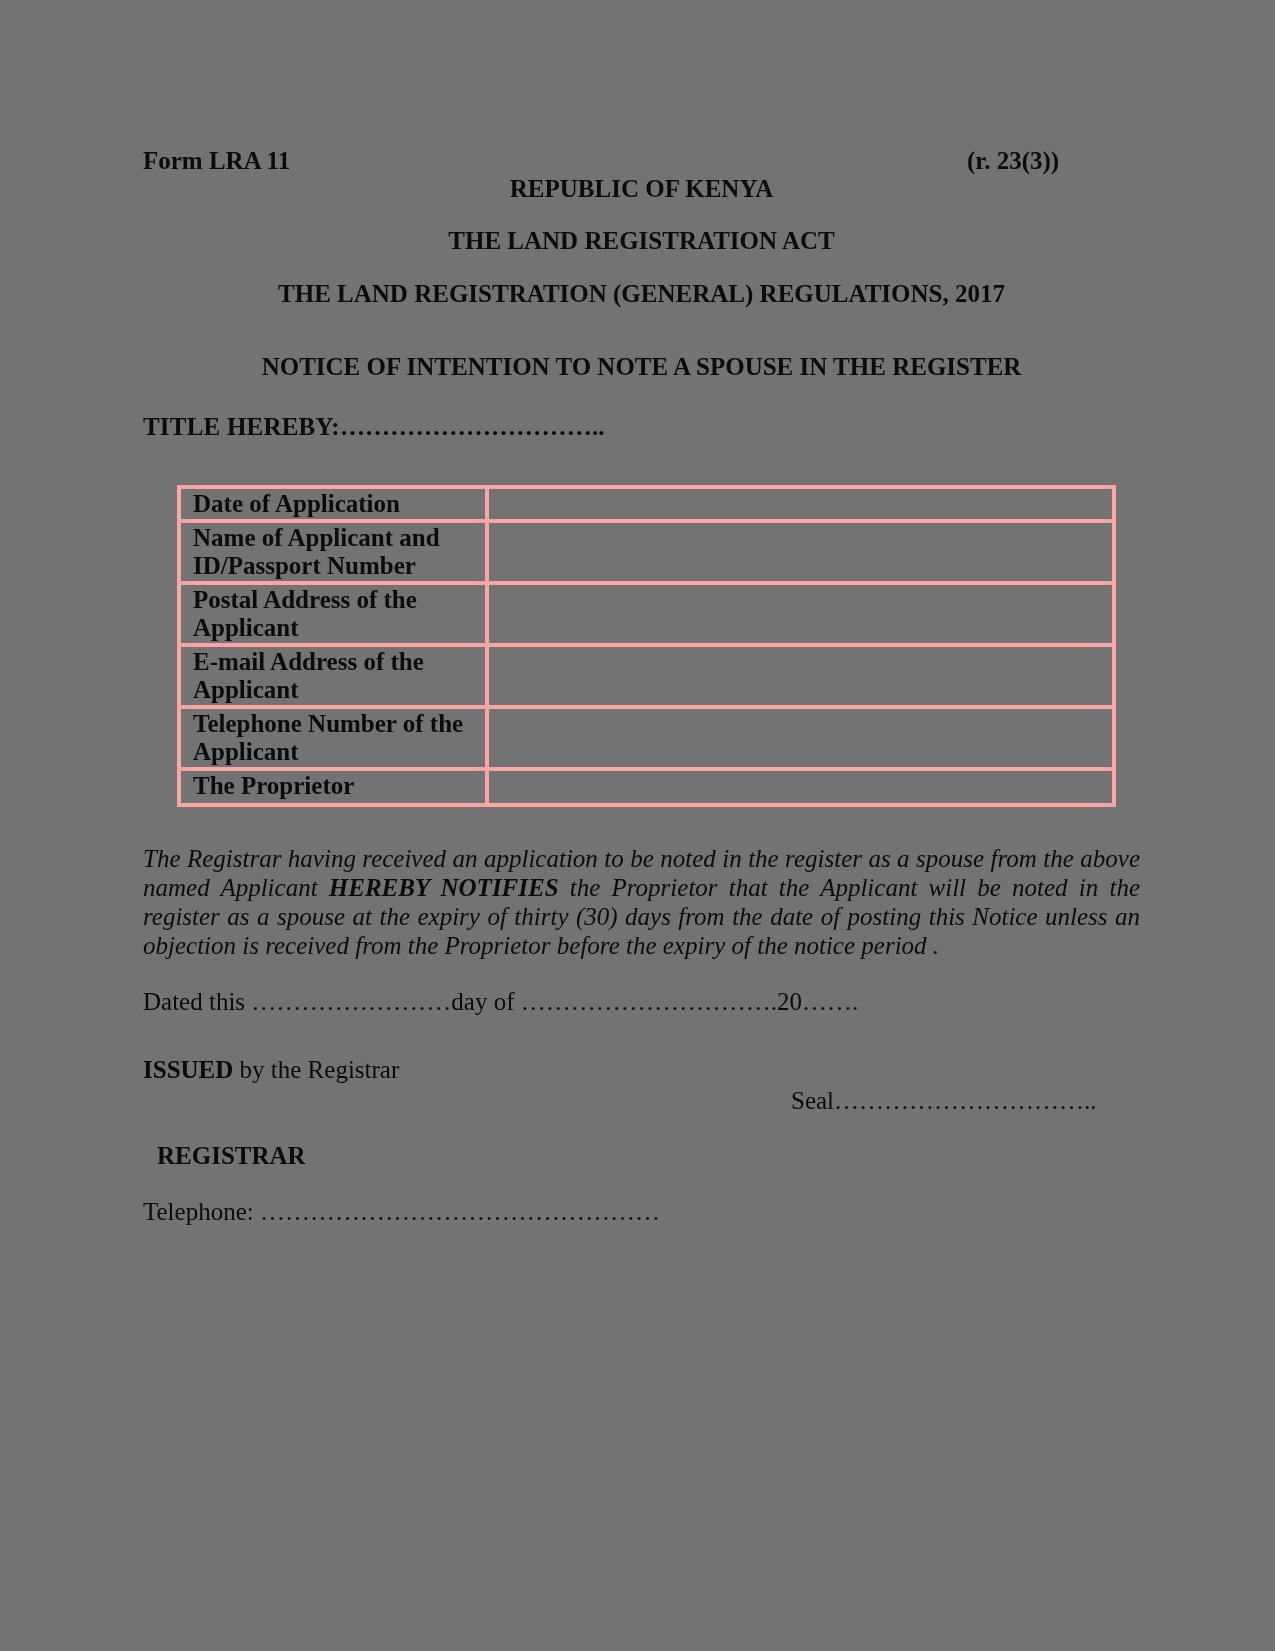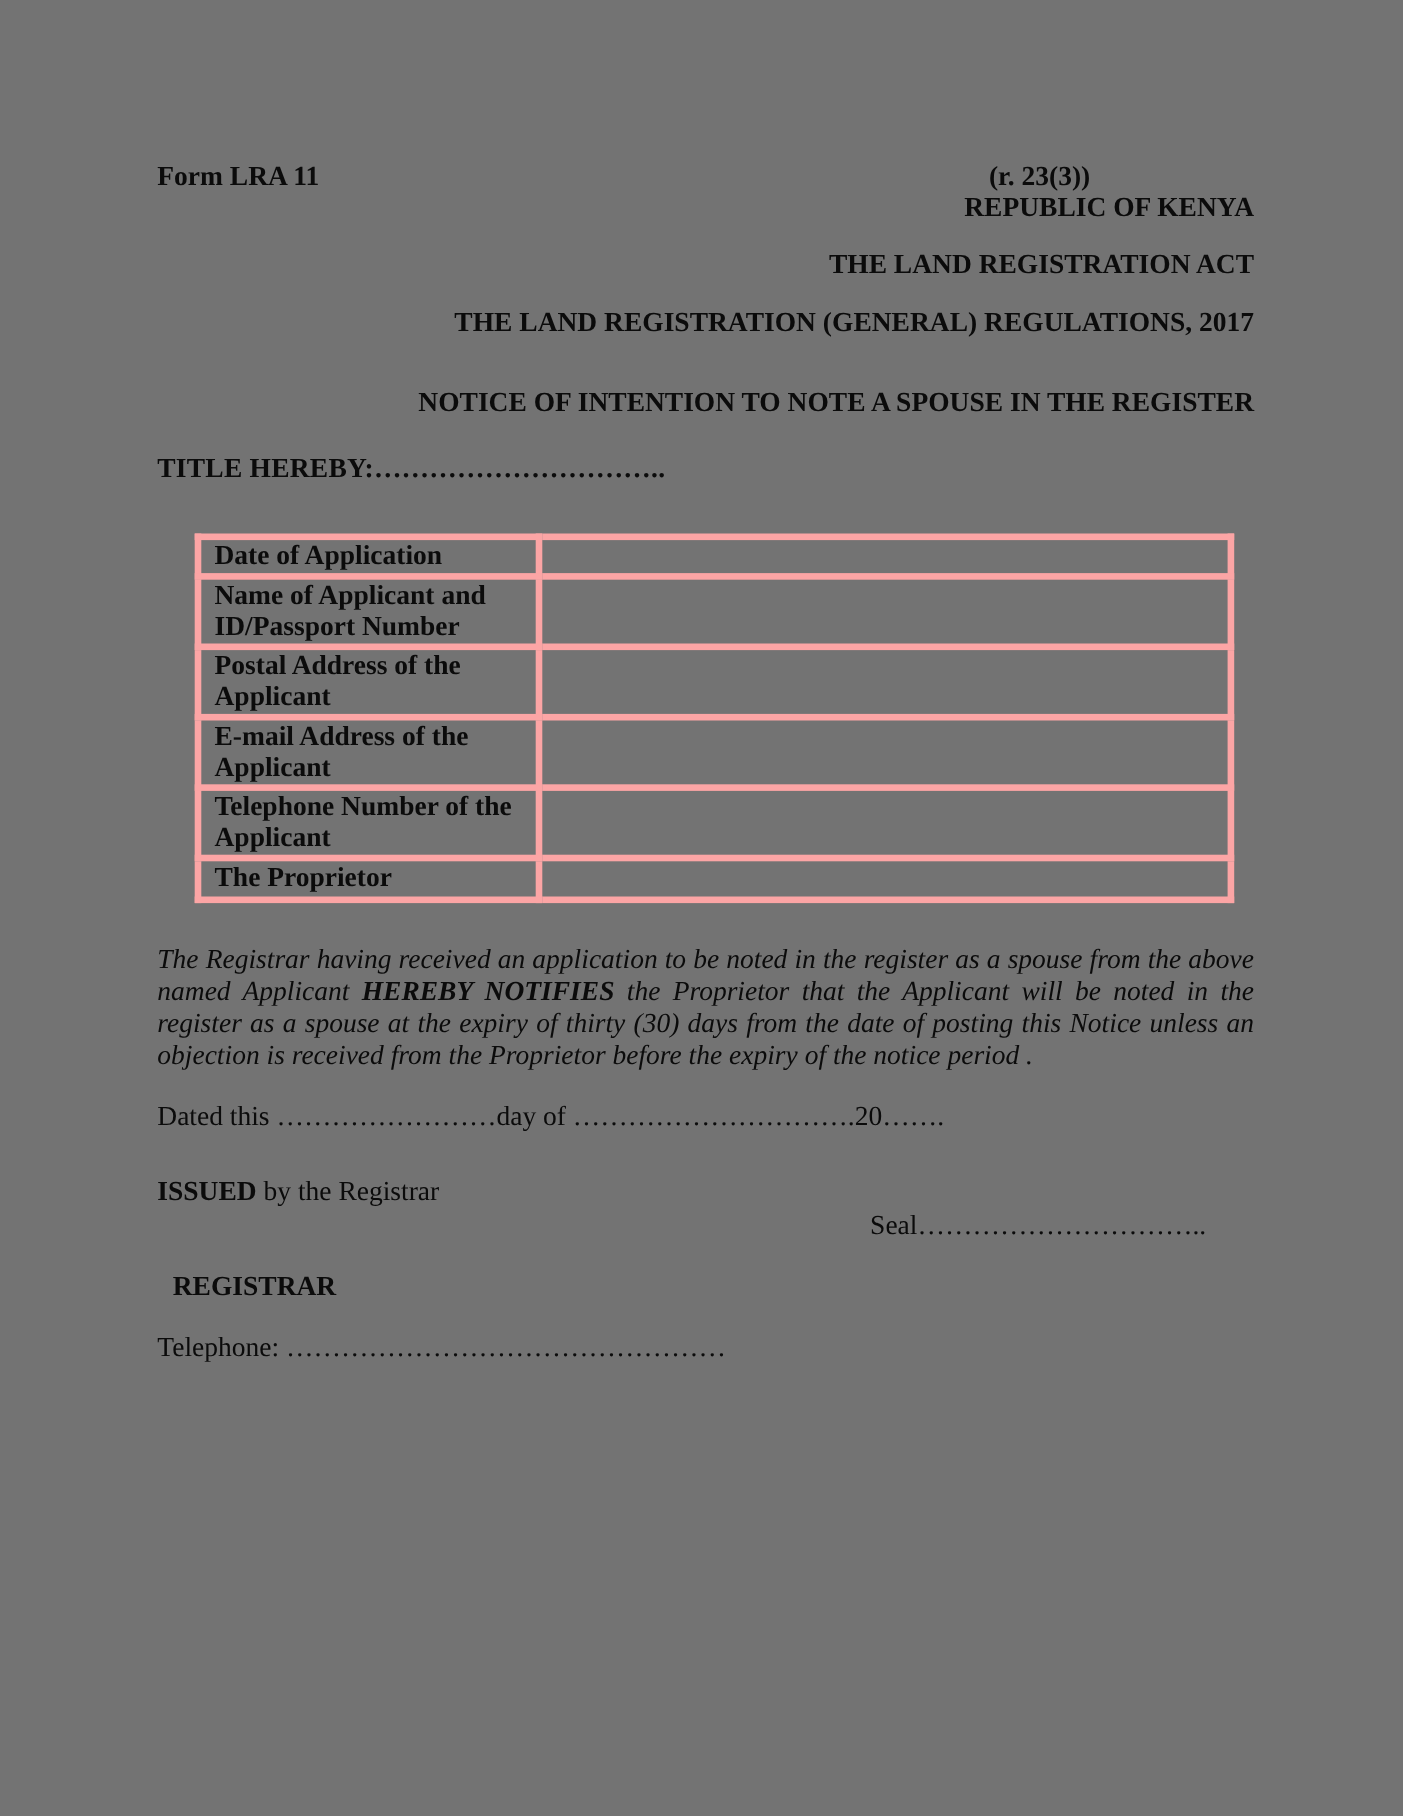--- a/index.html
+++ b/index.html
@@ -14,38 +14,38 @@
     margin: 0 auto;
     background: #737373;
     box-sizing: border-box;
     padding: 147px 135px 0 143px;
     font-family: "Liberation Serif", serif;
     font-size: 25px;
     line-height: 28px;
     color: #0b0b0b;
   }
   .bold { font-weight: bold; }
-  .center { text-align: right; }
+  .center { text-align: center; }
 
   .header-row { position: relative; height: 28px; }
-  .rule-ref { position: absolute; left: 756px; top: 0; }
+  .rule-ref { position: absolute; left: 824px; top: 0; }
 
   .h-act   { margin-top: 24px; }
   .h-regs  { margin-top: 25px; }
   .h-notice{ margin-top: 45px; }
   .title-number { margin-top: 32px; letter-spacing: 0.2px; }
 
   table.app-table {
     border-collapse: collapse;
     margin: 44px 0 0 34px;
     width: 911px;
     table-layout: fixed;
   }
   table.app-table td {
-    border: 6px solid #fca5a5;
+    border: 4px solid #fca5a5;
     vertical-align: top;
     padding: 1px 8px 1px 12px;
     line-height: 28px;
   }
   td.label-cell { width: 284px; font-weight: bold; }
   td.value-cell { width: 603px; }
   tr.r-1 td { height: 26px; }
   tr.r-2 td { height: 53px; }
   tr.r-3 td { height: 56px; }
   tr.r-4 td { height: 55px; }

